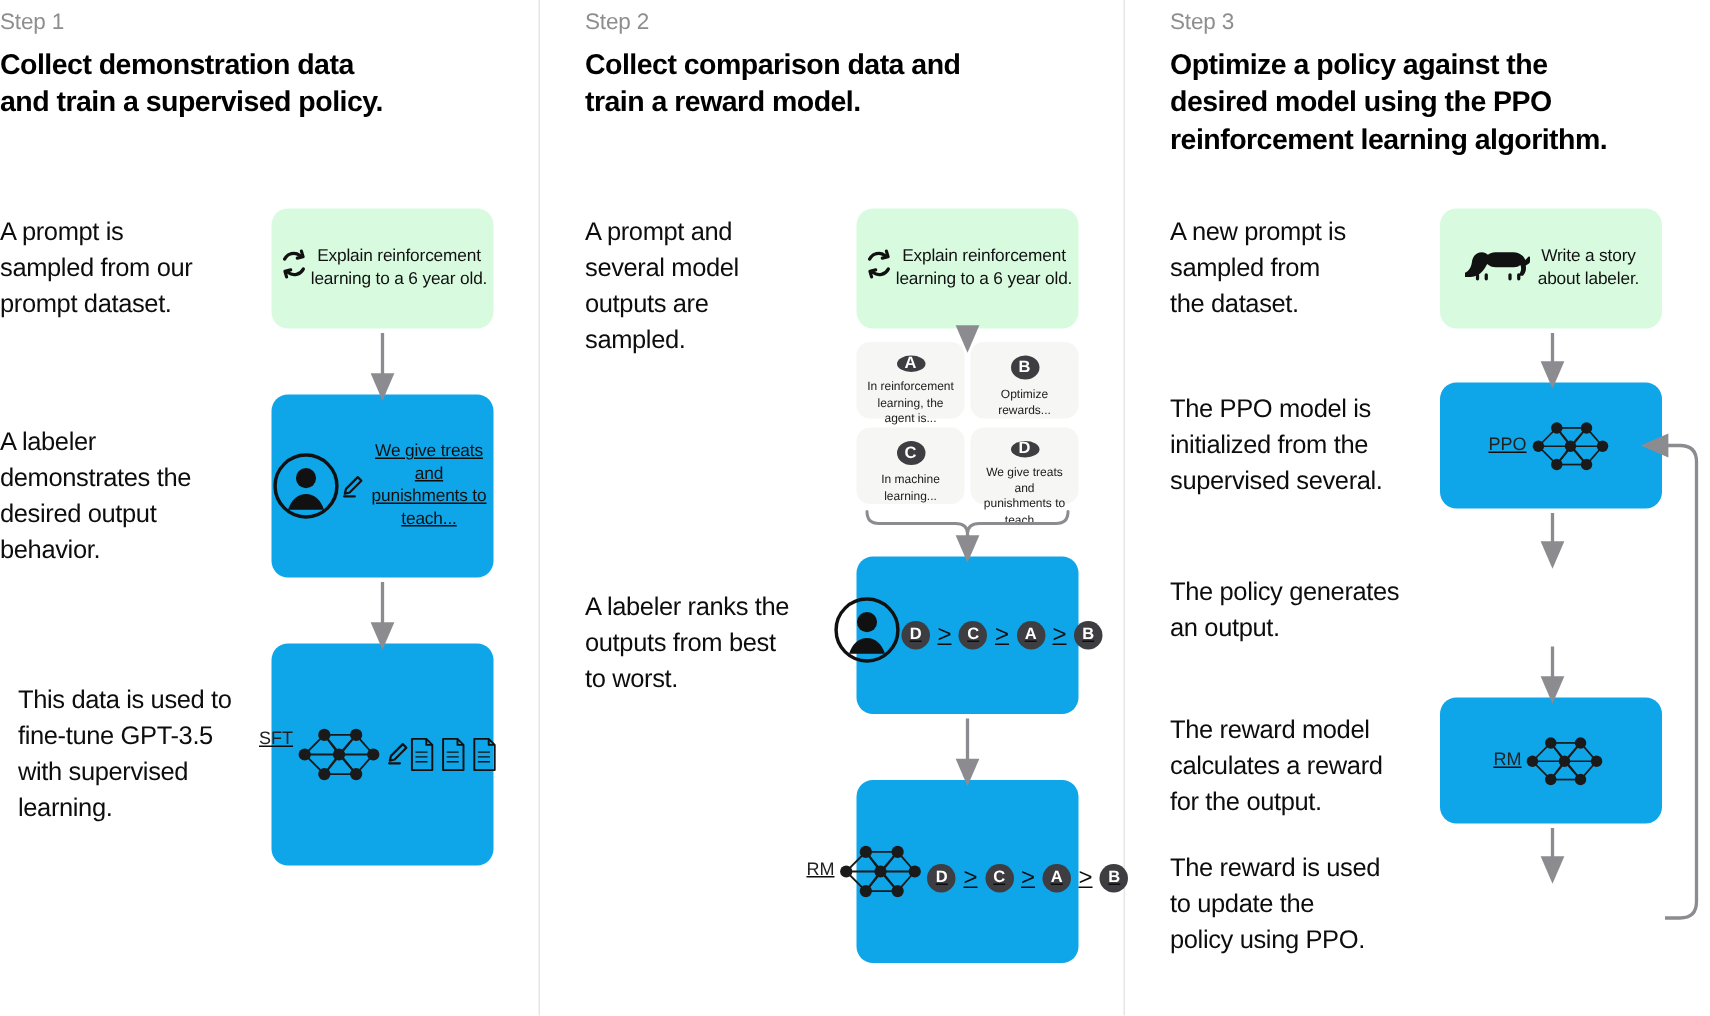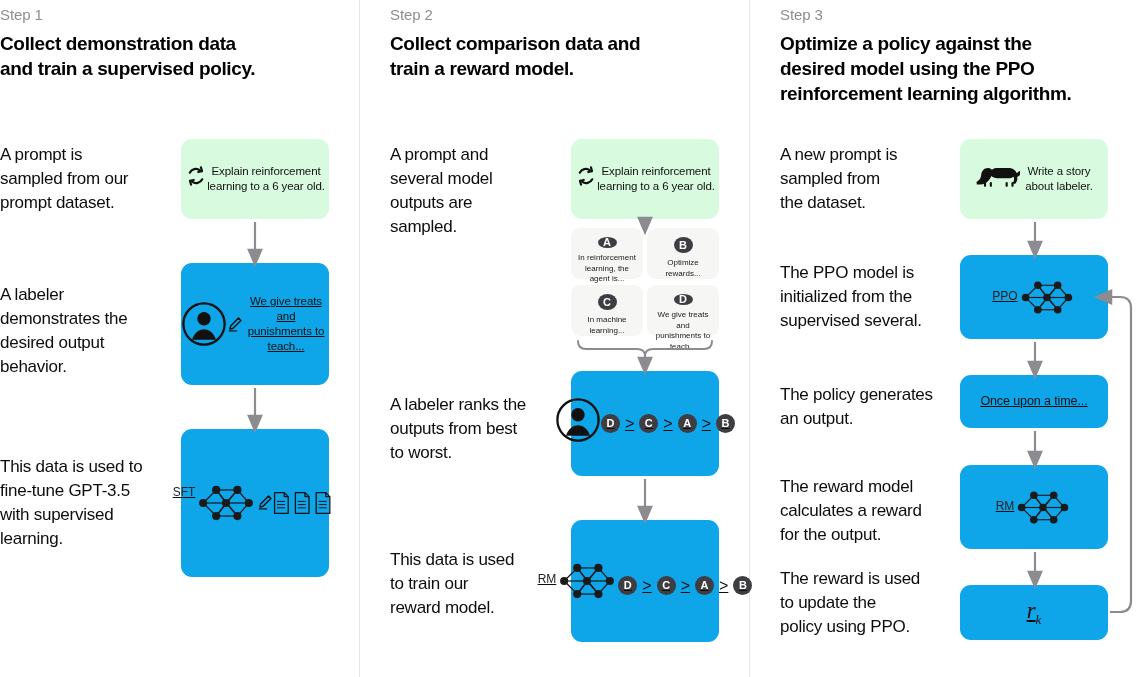--- a/index.html
+++ b/index.html
@@ -100,21 +100,21 @@
     <div class="step-title" style="left:0;top:31px;width:340px">Collect demonstration data
 and train a supervised policy.</div>
 
     <div class="caption" style="left:0;top:143px;width:175px">A prompt is
 sampled from our
 prompt dataset.</div>
     <div class="caption" style="left:0;top:283px;width:175px">A labeler
 demonstrates the
 desired output
 behavior.</div>
-    <div class="caption" style="left:0;top:455px;width:180px">This data is used to
+    <div class="caption" style="left:12px;top:455px;width:180px">This data is used to
 fine-tune GPT-3.5
 with supervised
 learning.</div>
 
     <div class="card green" style="left:181px;top:139px;width:148px;height:80px">
       <span style="margin-bottom:6px">
         <svg width="22" height="22" viewBox="0 0 24 24">
           <path d="M5.2 8.4a7.4 7.4 0 0 1 11.1-2.6" fill="none" stroke="#111" stroke-width="2.4" stroke-linecap="round"></path>
           <path d="M18.8 15.6a7.4 7.4 0 0 1-11.1 2.6" fill="none" stroke="#111" stroke-width="2.4" stroke-linecap="round"></path>
           <path d="M17.4 2.6l1.2 4.1-4.2 1.0" fill="none" stroke="#111" stroke-width="2.3" stroke-linecap="round" stroke-linejoin="round"></path>
@@ -203,23 +203,20 @@
     <div class="step-title" style="left:30px;top:31px;width:350px">Collect comparison data and
 train a reward model.</div>
 
     <div class="caption" style="left:30px;top:143px;width:175px">A prompt and
 several model
 outputs are
 sampled.</div>
     <div class="caption" style="left:30px;top:393px;width:180px">A labeler ranks the
 outputs from best
 to worst.</div>
-    <div class="caption" style="left:30px;top:548px;width:175px">This data is used
-to train our
-reward model.</div>
 
     <div class="card green" style="left:211px;top:139px;width:148px;height:80px">
       <span style="margin-bottom:6px">
         <svg width="22" height="22" viewBox="0 0 24 24">
           <path d="M5.2 8.4a7.4 7.4 0 0 1 11.1-2.6" fill="none" stroke="#111" stroke-width="2.4" stroke-linecap="round"></path>
           <path d="M18.8 15.6a7.4 7.4 0 0 1-11.1 2.6" fill="none" stroke="#111" stroke-width="2.4" stroke-linecap="round"></path>
           <path d="M17.4 2.6l1.2 4.1-4.2 1.0" fill="none" stroke="#111" stroke-width="2.3" stroke-linecap="round" stroke-linejoin="round"></path>
           <path d="M6.6 21.4l-1.2-4.1 4.2-1.0" fill="none" stroke="#111" stroke-width="2.3" stroke-linecap="round" stroke-linejoin="round"></path>
         </svg>
       </span>
@@ -372,23 +369,20 @@
               <circle cx="26" cy="44" r="5"></circle>
             <circle cx="38" cy="28" r="5"></circle>
               <circle cx="52" cy="12" r="5"></circle>
               <circle cx="52" cy="44" r="5"></circle>
             <circle cx="66" cy="28" r="5"></circle>
           </g>
         </svg>
       </span>
     </div>
 
-    <div class="card grey" style="left:210px;top:375px;width:148px;height:53px">
-      <div class="card-text" style="font-size:12.5px">Once upon a time...</div>
-    </div>
 
     <div class="card grey" style="left:210px;top:465px;width:148px;height:84px">
       <div class="card-title" style="margin-bottom:3px">RM</div>
       <span>
         <svg width="58" height="43" viewBox="0 0 76 56">
           <g stroke="#1a1a1a" stroke-width="1.5">
             <line x1="10" y1="28" x2="26" y2="12"></line>
               <line x1="10" y1="28" x2="26" y2="44"></line>
             <line x1="10" y1="28" x2="38" y2="28"></line>
             <line x1="26" y1="12" x2="38" y2="28"></line>
@@ -409,23 +403,20 @@
               <circle cx="26" cy="44" r="5"></circle>
             <circle cx="38" cy="28" r="5"></circle>
               <circle cx="52" cy="12" r="5"></circle>
               <circle cx="52" cy="44" r="5"></circle>
             <circle cx="66" cy="28" r="5"></circle>
           </g>
         </svg>
       </span>
     </div>
 
-    <div class="card grey" style="left:210px;top:585px;width:148px;height:55px">
-      <div class="rk"><span>r</span><sub>k</sub></div>
-    </div>
   </div>
 
   <svg class="arrowlayer">
     <defs>
       <marker id="ah" markerWidth="9" markerHeight="9" refX="4.5" refY="4.2" orient="auto">
         <path d="M0.3 0.6 L8.7 4.2 L0.3 7.8 Z" fill="#8c8c90"></path>
       </marker>
     </defs>
     <g stroke="#8c8c90" stroke-width="2.2" fill="none" marker-end="url(#ah)">
 

